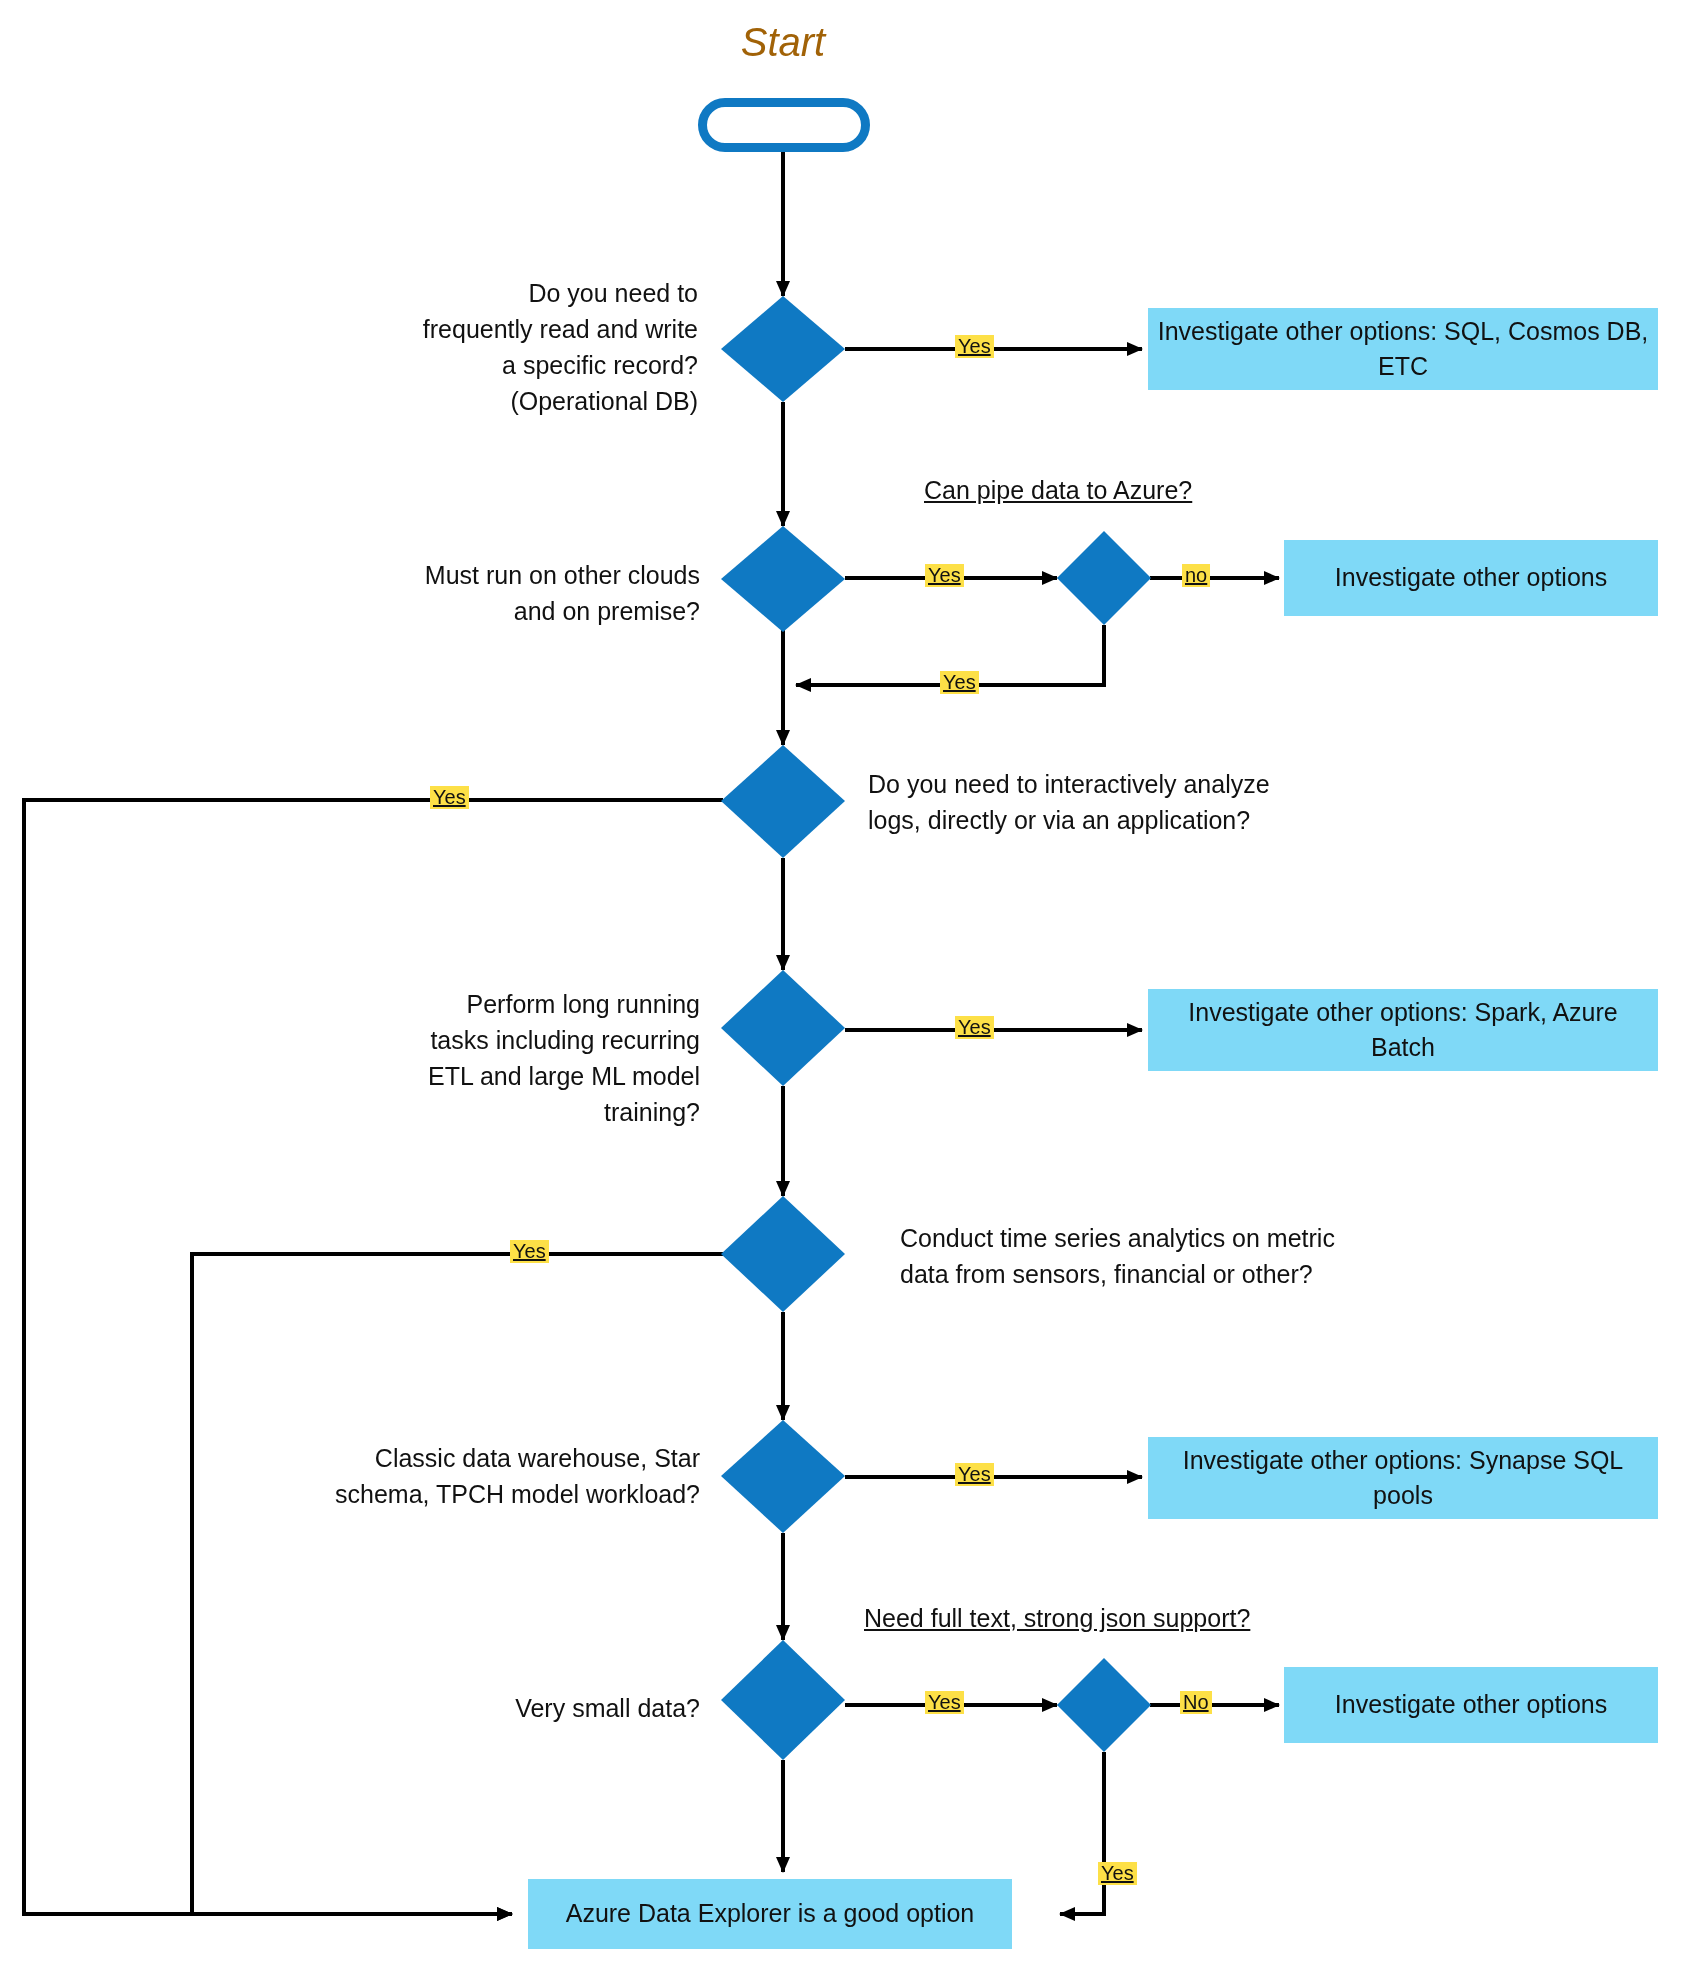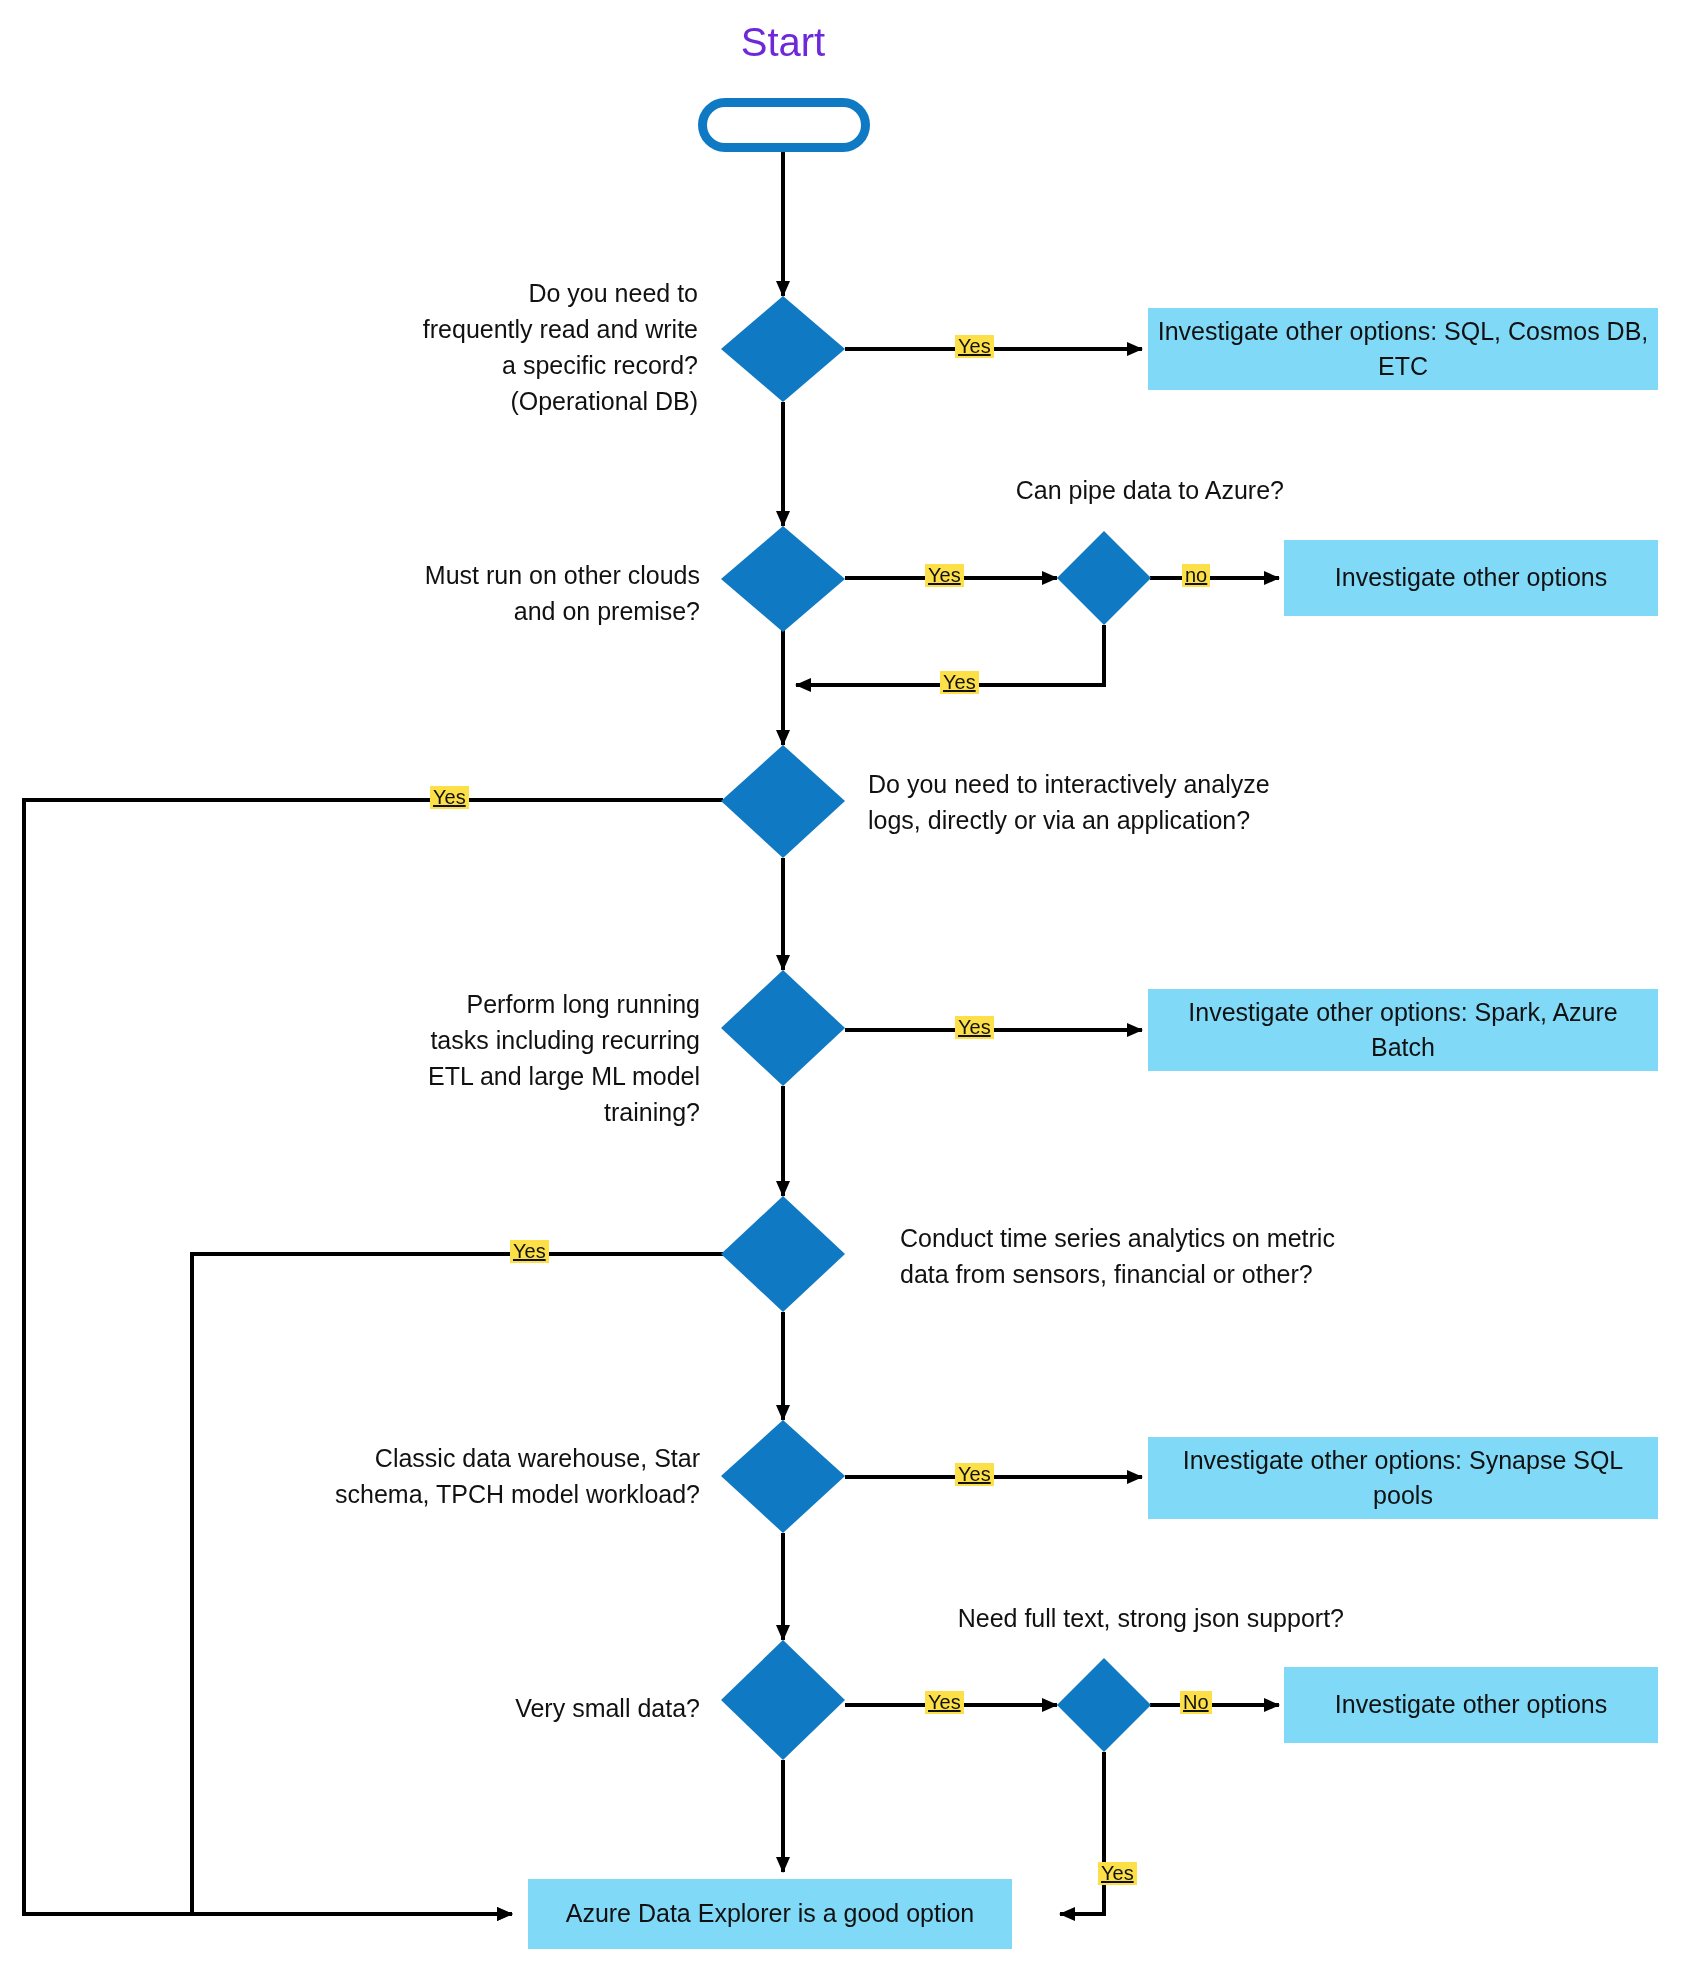--- a/index.html
+++ b/index.html
@@ -29,23 +29,24 @@
   }
   
   .terminator {
     border: 9px solid #0f79c3;
     border-radius: 40px;
     background: #ffffff;
   }
   .start-label {
     position: absolute;
     font-size: 40px;
-    color: #6d28d9;
+    color: #a16207;
     text-align: center;
     white-space: nowrap;
+    font-style: italic;
   }
   
   .resultbox {
     background: #7fd9f7;
     display: flex;
     align-items: center;
     justify-content: center;
     text-align: center;
     font-size: 25px;
     line-height: 1.42;
@@ -55,21 +56,21 @@
   
   .caption {
     position: absolute;
     font-size: 25px;
     line-height: 1.44;
     color: #111111;
     white-space: pre-line;
   }
   .caption.right { text-align: right; }
   .caption.left  { text-align: left; }
-  .caption.center{ text-align: right; }
+  .caption.center{ text-align: left; text-decoration: underline; }
   
   .edge-label {
     position: absolute;
     font-size: 20px;
     color: #111111;
     background: #fde047;
     padding: 0 3px;
     white-space: nowrap;
     text-decoration: underline;
   }

